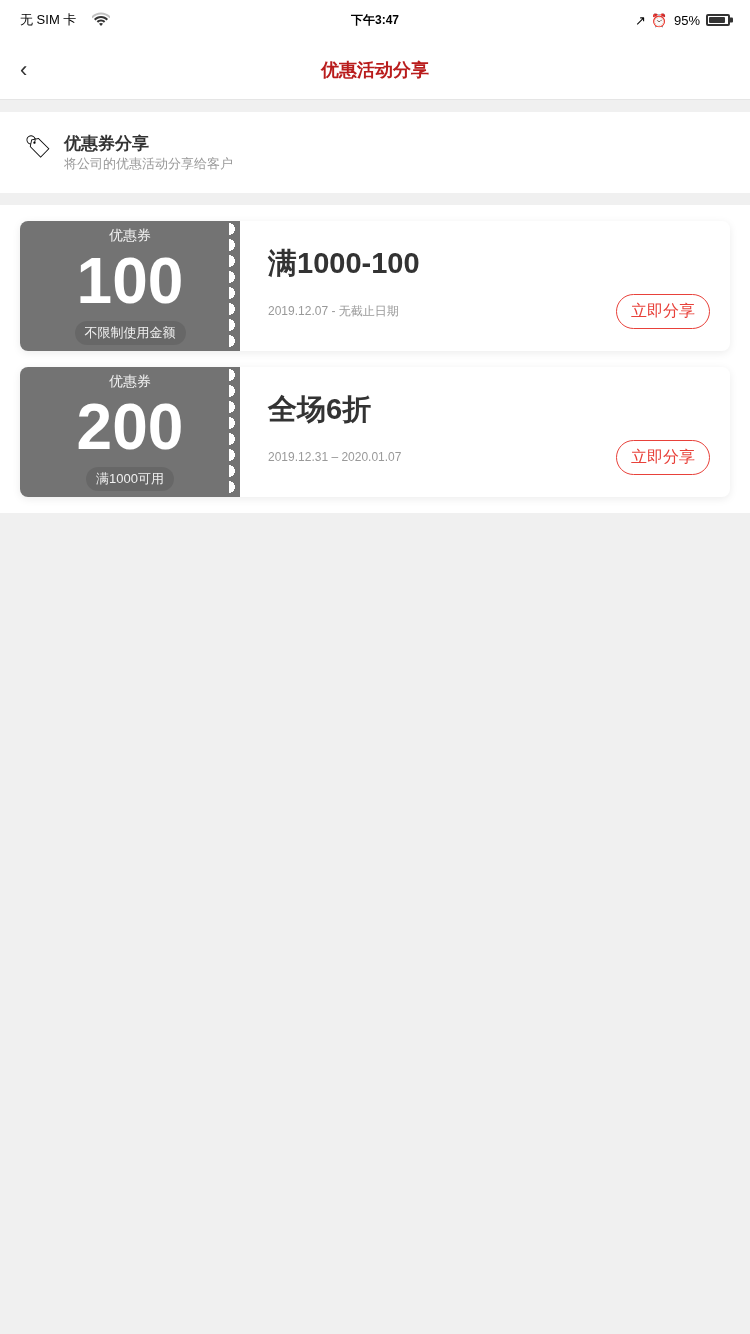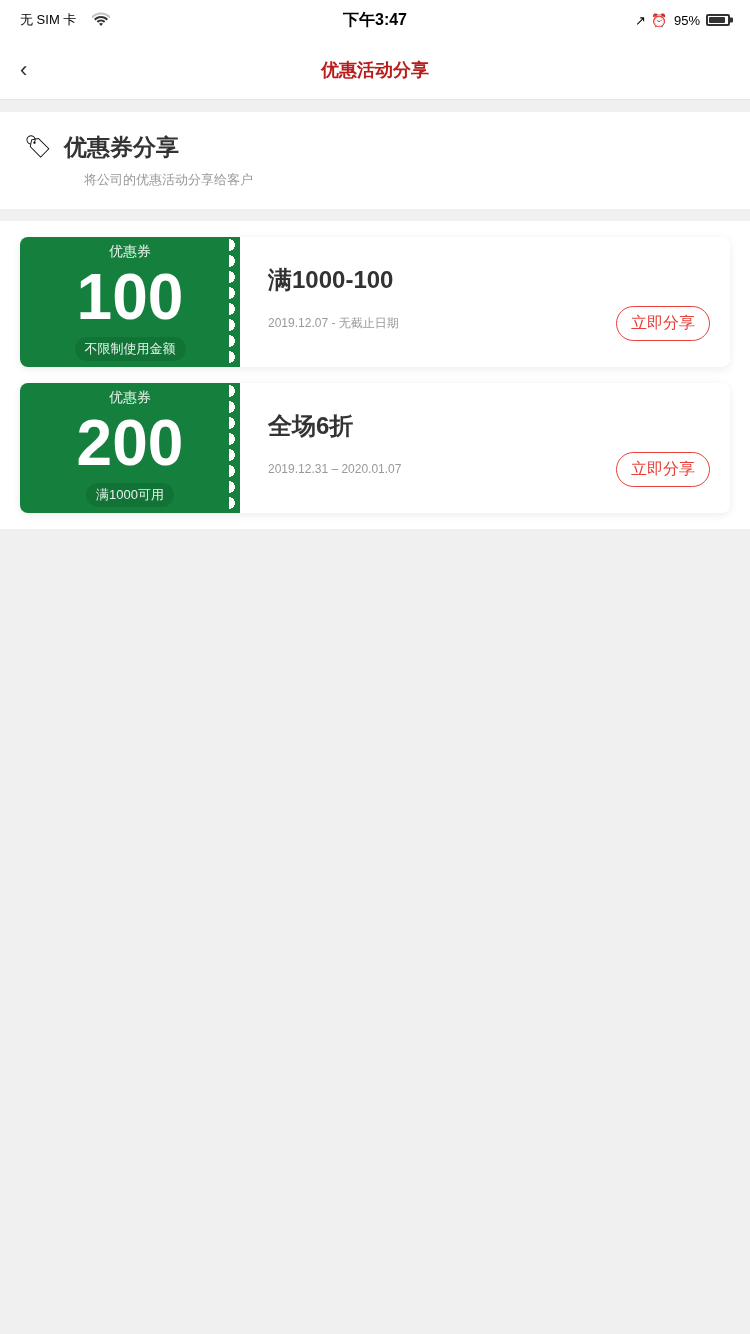--- a/index.html
+++ b/index.html
@@ -23,21 +23,21 @@
       font-size: 14px;
       font-weight: 500;
     }
     .status-left {
       display: flex;
       align-items: center;
       gap: 16px;
       font-size: 13px;
     }
     .status-center {
-      font-size: 16px;
+      font-size: 12px;
       font-weight: 600;
       position: absolute;
       left: 50%;
       transform: translateX(-50%);
     }
     .status-right {
       display: flex;
       align-items: center;
       gap: 6px;
       font-size: 13px;
@@ -106,29 +106,28 @@
       align-items: flex-start;
       gap: 12px;
       margin-top: 12px;
     }
     .section-icon {
       font-size: 22px;
       margin-top: 2px;
     }
     .section-text-block {}
     .section-title {
-      font-size: 23px;
+      font-size: 17px;
       font-weight: 600;
       color: #333;
-      margin-bottom: 8px;
+      margin-bottom: 0;
     }
     .section-subtitle {
       font-size: 13px;
       color: #999;
-      margin-left: 20px;
     }
 
     
     .coupons-list {
       background: #fff;
       margin-top: 12px;
       padding: 16px 20px;
       display: flex;
       flex-direction: column;
       gap: 16px;
@@ -141,21 +140,21 @@
       overflow: visible;
       box-shadow: 0 2px 8px rgba(0,0,0,0.08);
       background: #fff;
       height: 130px;
     }
 
     
     .coupon-left {
       width: 220px;
       min-width: 220px;
-      background: #15803d;
+      background: #737373;
       display: flex;
       flex-direction: column;
       align-items: center;
       justify-content: center;
       padding: 12px;
       position: relative;
       border-radius: 8px 0 0 8px;
     }
     
     .coupon-left::after {
@@ -192,21 +191,21 @@
     
     .coupon-right {
       flex: 1;
       display: flex;
       flex-direction: column;
       justify-content: center;
       padding: 16px 20px 16px 28px;
       gap: 10px;
     }
     .coupon-title {
-      font-size: 24px;
+      font-size: 29px;
       font-weight: 700;
       color: #333;
     }
     .coupon-footer {
       display: flex;
       align-items: center;
       justify-content: space-between;
     }
     .coupon-date {
       font-size: 12px;

